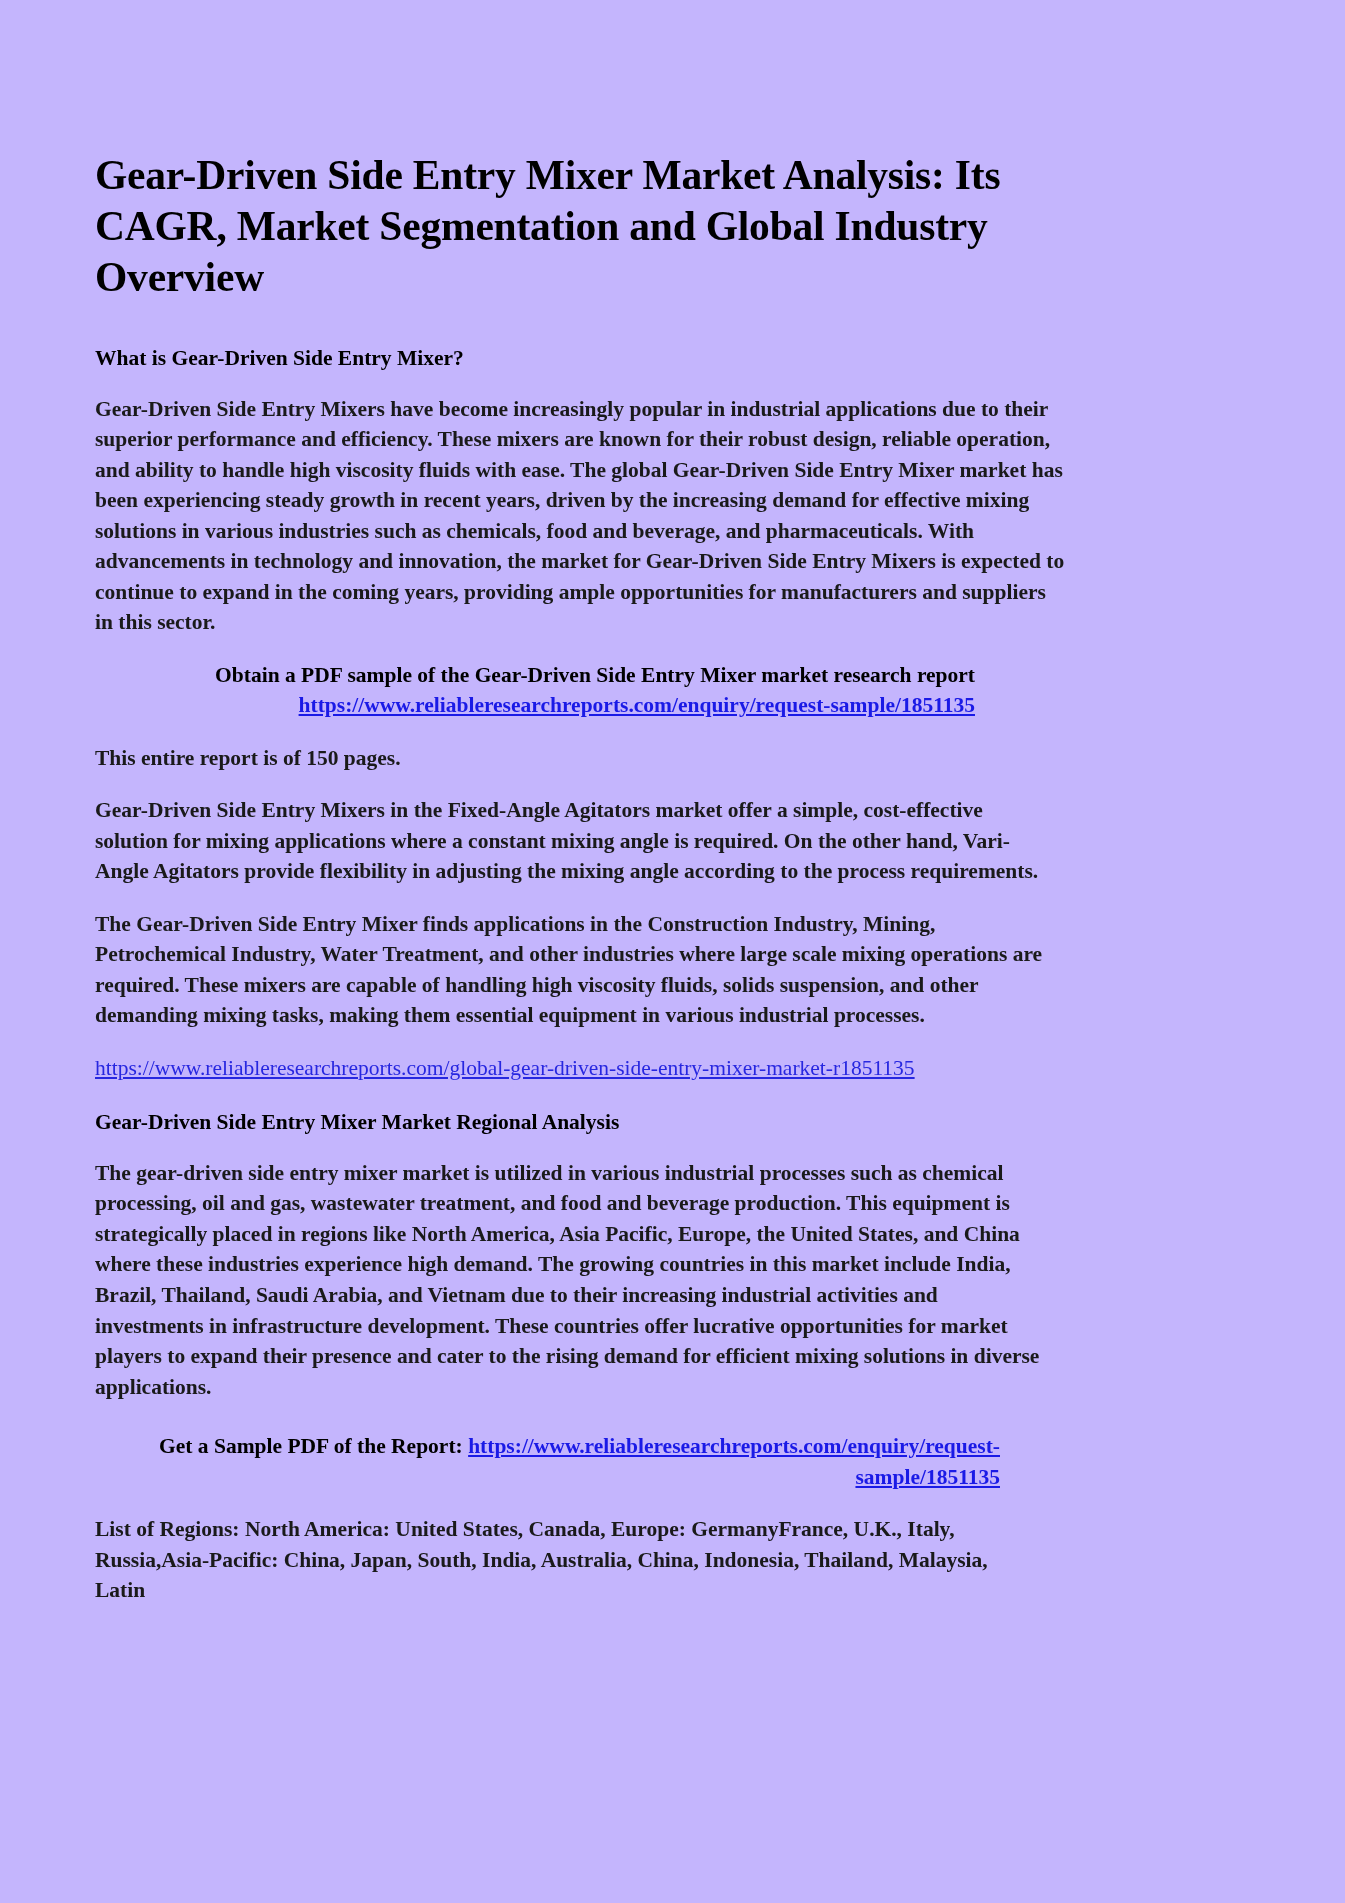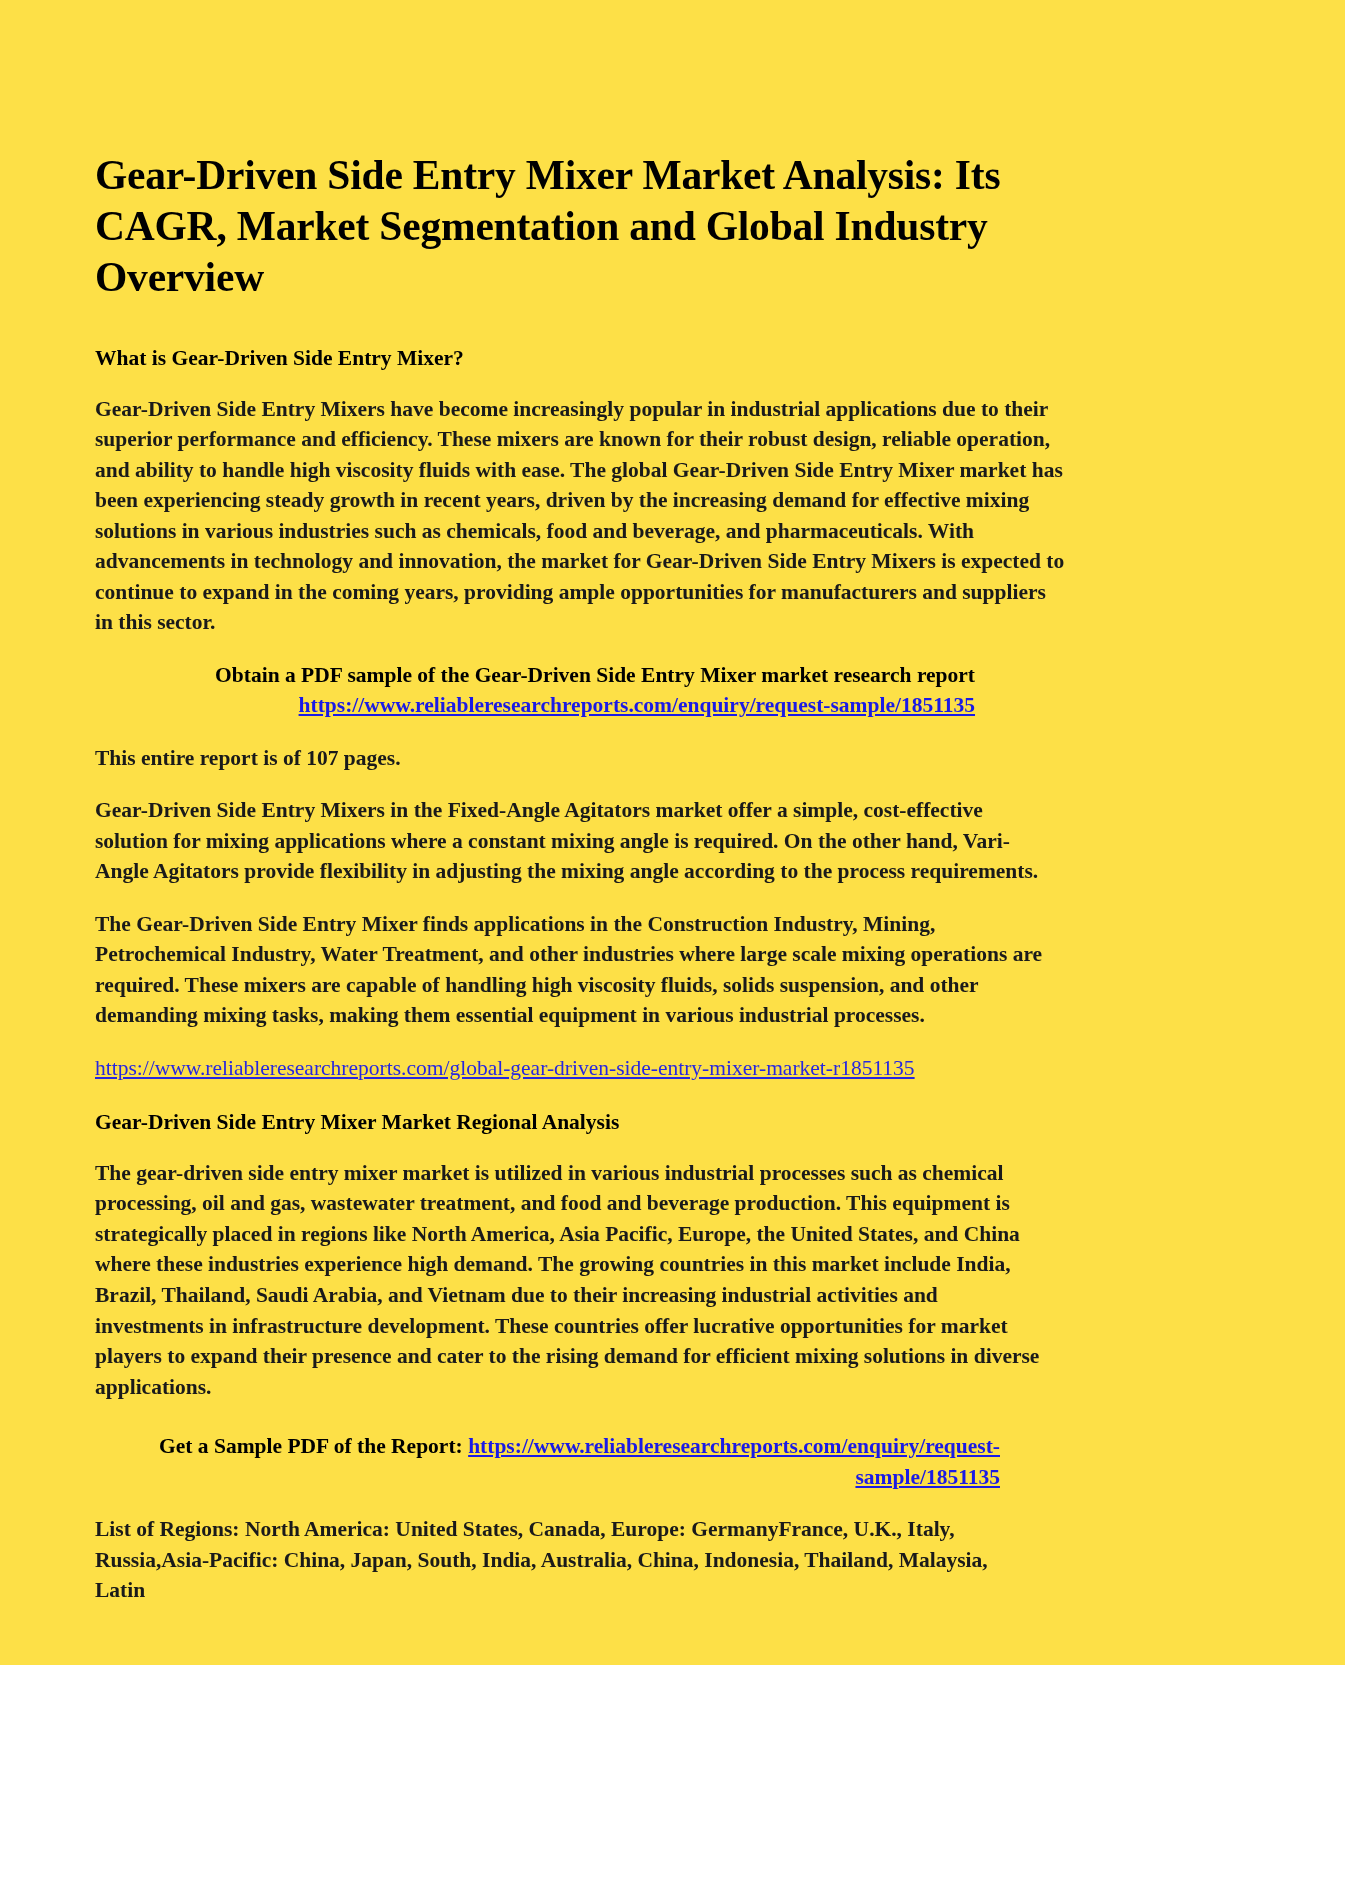--- a/index.html
+++ b/index.html
@@ -11,22 +11,22 @@
   body {
     width: 1345px;
     height: 1903px;
     font-family: "Liberation Serif", "DejaVu Serif", serif;
     color: #000000;
     overflow: hidden;
   }
   .page {
     position: relative;
     width: 1345px;
-    height: 1665px;
-    background: #fde047;
+    height: 1903px;
+    background: #c4b5fd;
     box-sizing: border-box;
     padding: 150px 280px 0 95px;
   }
   .doc-title {
     font-size: 41.5px;
     font-weight: bold;
     line-height: 1.23;
     letter-spacing: -0.2px;
     margin: 0 0 40px 0;
     color: #000000;
@@ -85,21 +85,21 @@
   <h1 class="doc-title">Gear-Driven Side Entry Mixer Market Analysis: Its CAGR, Market Segmentation and Global Industry Overview</h1>
 
   <div class="section-heading">What is Gear-Driven Side Entry Mixer?</div>
 
   <p class="body-text lead-para">Gear-Driven Side Entry Mixers have become increasingly popular in industrial applications due to their superior performance and efficiency. These mixers are known for their robust design, reliable operation, and ability to handle high viscosity fluids with ease. The global Gear-Driven Side Entry Mixer market has been experiencing steady growth in recent years, driven by the increasing demand for effective mixing solutions in various industries such as chemicals, food and beverage, and pharmaceuticals. With advancements in technology and innovation, the market for Gear-Driven Side Entry Mixers is expected to continue to expand in the coming years, providing ample opportunities for manufacturers and suppliers in this sector.</p>
 
   <p class="link-para narrow-880">
     <span>Obtain a PDF sample of the Gear-Driven Side Entry Mixer market research report </span><a class="doc-link" href="#">https://www.reliableresearchreports.com/enquiry/request-sample/1851135</a>
   </p>
 
-  <p class="body-text">This entire report is of 107 pages.</p>
+  <p class="body-text">This entire report is of 150 pages.</p>
 
 
   <p class="body-text narrow-955">Gear-Driven Side Entry Mixers in the Fixed-Angle Agitators market offer a simple, cost-effective solution for mixing applications where a constant mixing angle is required. On the other hand, Vari-Angle Agitators provide flexibility in adjusting the mixing angle according to the process requirements.</p>
 
   <p class="body-text narrow-955">The Gear-Driven Side Entry Mixer finds applications in the Construction Industry, Mining, Petrochemical Industry, Water Treatment, and other industries where large scale mixing operations are required. These mixers are capable of handling high viscosity fluids, solids suspension, and other demanding mixing tasks, making them essential equipment in various industrial processes.</p>
 
   <p class="standalone-link">
     <a class="doc-link plain" href="#">https://www.reliableresearchreports.com/global-gear-driven-side-entry-mixer-market-r1851135</a>
   </p>
 

